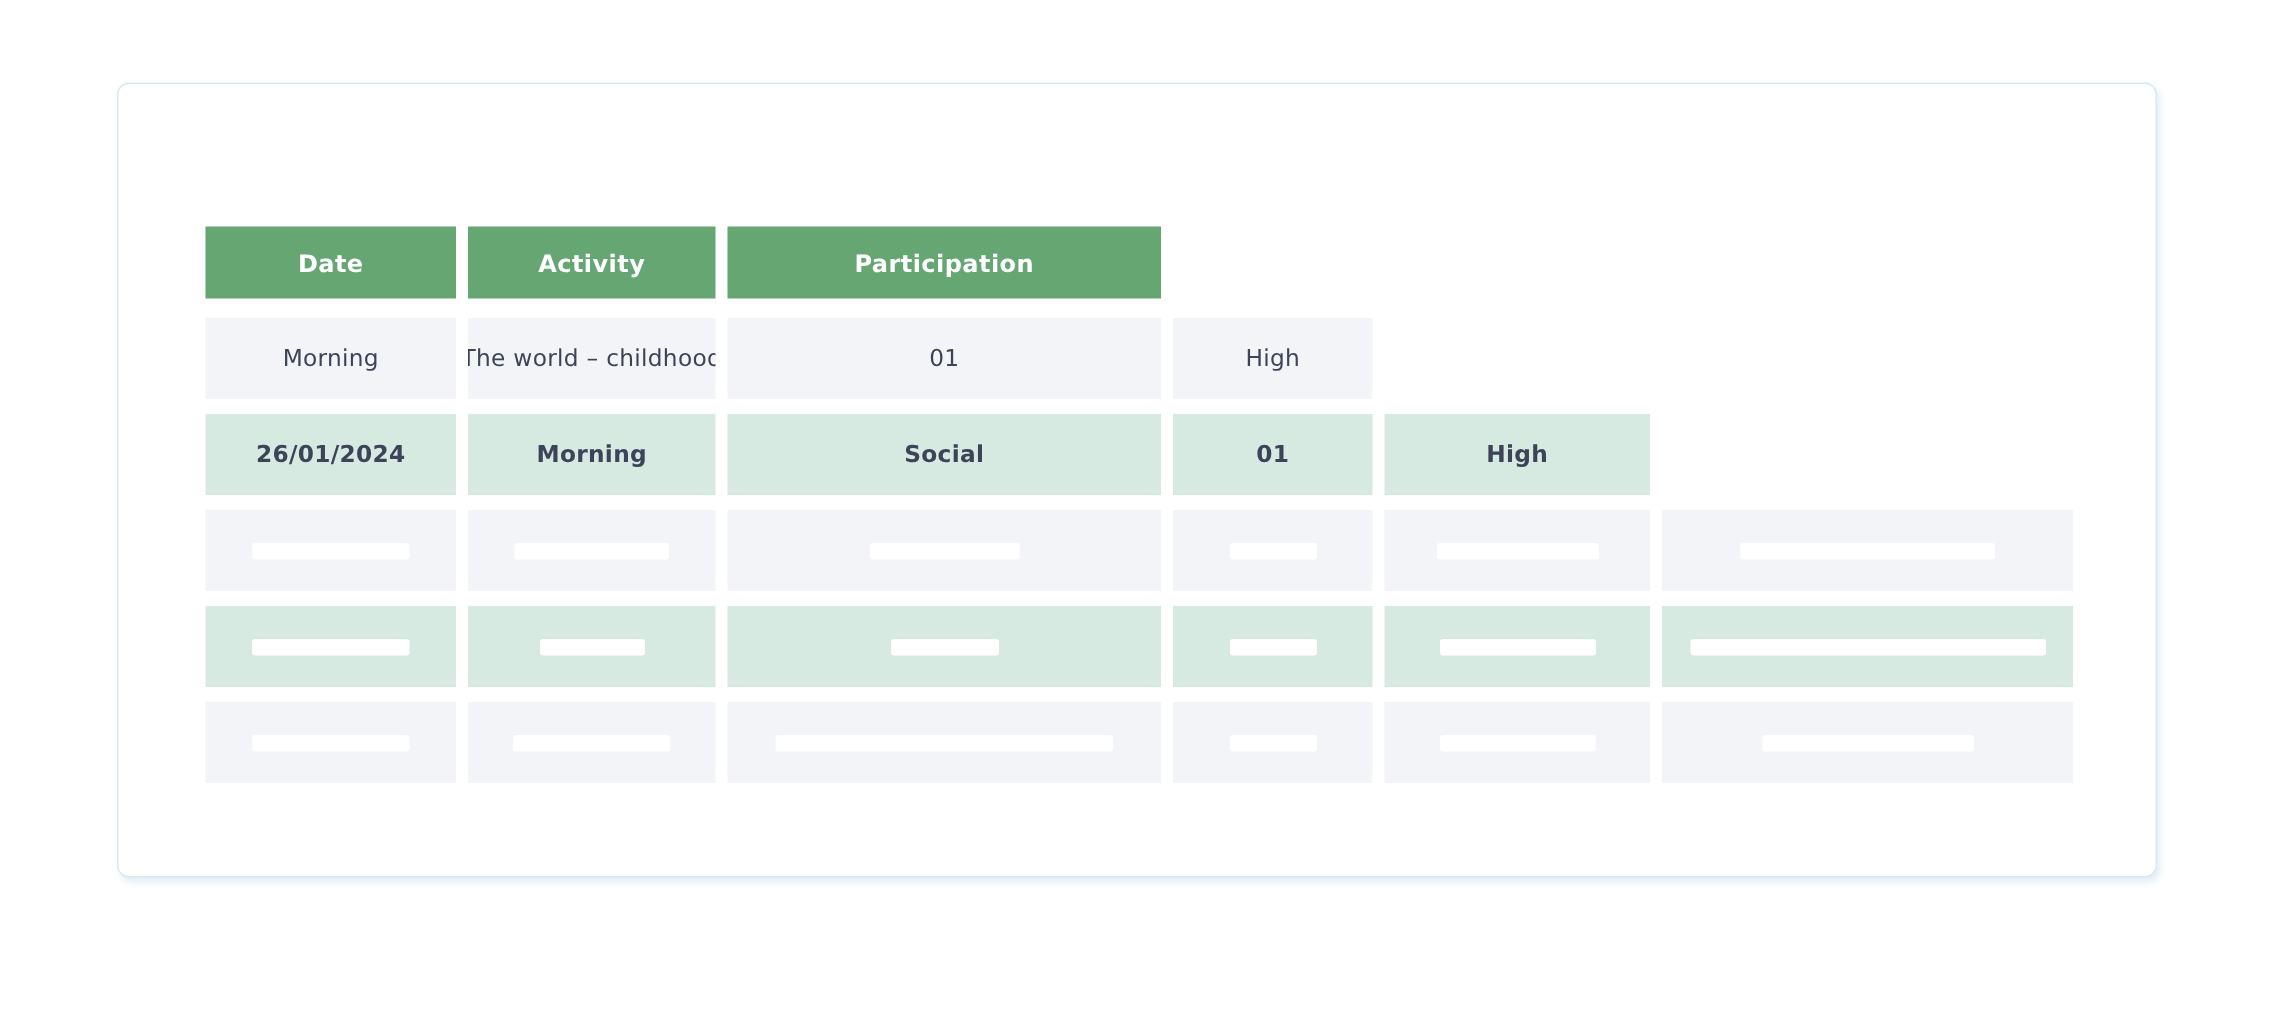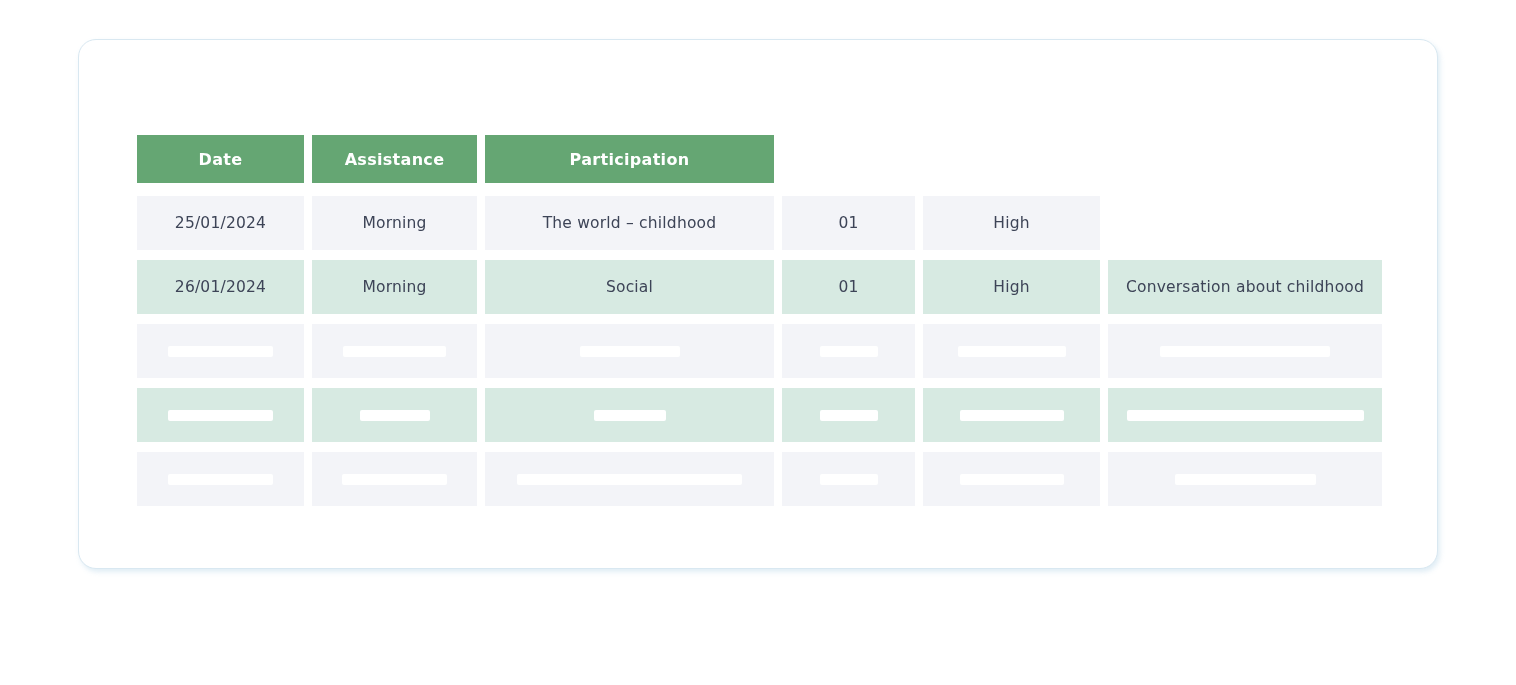--- a/index.html
+++ b/index.html
@@ -5,25 +5,25 @@
   * { box-sizing: border-box; }
   html, body {
     margin: 0; padding: 0;
     width: 1516px; height: 685px;
     background: #ffffff;
     overflow: hidden;
     font-family: "DejaVu Sans", "Liberation Sans", sans-serif;
   }
   .card {
     position: absolute;
-    left: 78px; top: 39px;
+    left: 78px; top: 55px;
     width: 1360px; height: 530px;
     background: #ffffff;
     border: 1px solid var(--card-border, #d9e8f1);
-    border-radius: 18px;
+    border-radius: 8px;
     box-shadow: 2px 3px 5px rgba(186, 214, 232, 0.45);
   }
   .table {
     position: absolute;
     left: 58px; top: 95px;
     width: 1246px;
   }
   .thead, .row {
     display: grid;
     column-gap: 8px;
@@ -62,38 +62,36 @@
     background: var(--bar, #ffffff);
   }
 </style>
 </head>
 <body>
 
 <div class="card">
   <div class="table">
     <div class="thead" style="grid-template-columns: 167px 165px 289px 133px 177px 274px;">
       <div class="th">Date</div>
-      <div class="th">Assistance</div>
+      <div class="th">Activity</div>
       <div class="th">Participation</div>
     </div>
     <div id="tbody">
         <div class="row gray" style="grid-template-columns: 167px 165px 289px 133px 177px 274px;">
-          <div class="cell">25/01/2024</div>
           <div class="cell">Morning</div>
           <div class="cell">The world – childhood</div>
           <div class="cell">01</div>
           <div class="cell">High</div>
         </div>
-        <div class="row green" style="grid-template-columns: 167px 165px 289px 133px 177px 274px;">
+        <div class="row green" style="grid-template-columns: 167px 165px 289px 133px 177px 274px; font-weight: bold;">
           <div class="cell">26/01/2024</div>
           <div class="cell">Morning</div>
           <div class="cell">Social</div>
           <div class="cell">01</div>
           <div class="cell">High</div>
-          <div class="cell">Conversation about childhood</div>
         </div>
         <div class="row gray" style="grid-template-columns: 167px 165px 289px 133px 177px 274px;">
           <div class="cell">
             <div class="bar" style="width: 105px;"></div>
           </div>
           <div class="cell">
             <div class="bar" style="width: 103px;"></div>
           </div>
           <div class="cell">
             <div class="bar" style="width: 100px;"></div>

